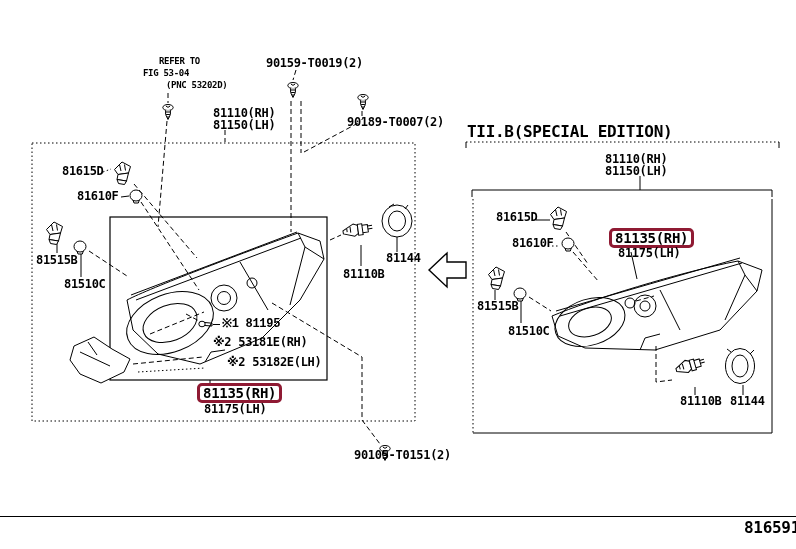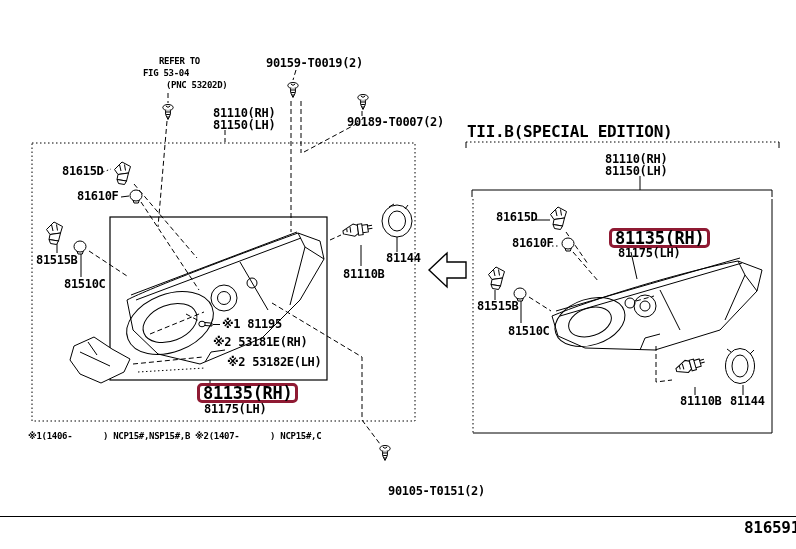--- a/index.html
+++ b/index.html
@@ -9,21 +9,21 @@
   }
   .art{position:absolute;left:0;top:0;}
   .lbl{
     position:absolute;color:#000;font-weight:bold;font-size:12px;line-height:12px;
     white-space:pre;letter-spacing:-0.3px;
   }
   .lbl-sm{font-size:9px;line-height:11px;}
   .lbl-md{font-size:16px;line-height:11px;}
   .hl-box{
     position:absolute;border:3px solid #8f1a33;border-radius:5px;padding:1px 3px;
-    color:#000;font-weight:bold;font-size:17px;line-height:12px;white-space:pre;
+    color:#000;font-weight:bold;font-size:14px;line-height:12px;white-space:pre;
     letter-spacing:-0.3px;background:#fff;
   }
 </style>
 </head>
 <body>
 
 <div class="stage">
 
   <svg class="art" width="796" height="549" viewBox="0 0 796 549">
     <defs>
@@ -196,38 +196,37 @@
     </g>
 
     <path d="M0,516.5 H796" stroke="#000" stroke-width="1"></path>
   </svg>
 
   <span class="lbl lbl-sm" style="left:147px;top:56px;margin-left:12px;">REFER TO</span>
   <span class="lbl lbl-sm" style="left:143px;top:68px;">FIG 53-04</span>
   <span class="lbl lbl-sm" style="left:143px;top:80px;margin-left:23px;">(PNC 53202D)</span>
   <span class="lbl" style="left:266px;top:57px;">90159-T0019(2)</span>
   <span class="lbl" style="left:347px;top:116px;">90189-T0007(2)</span>
-  <span class="lbl" style="left:354px;top:485px;margin-left:34px;">90105-T0151(2)</span>
+  <span class="lbl" style="left:354px;top:449px;">90105-T0151(2)</span>
 
   <span class="lbl" style="left:213px;top:107px;">81110(RH)</span>
   <span class="lbl" style="left:213px;top:119px;">81150(LH)</span>
 
   <span class="lbl" style="left:62px;top:165px;">81615D</span>
   <span class="lbl" style="left:77px;top:190px;">81610F</span>
   <span class="lbl" style="left:36px;top:254px;">81515B</span>
   <span class="lbl" style="left:64px;top:278px;">81510C</span>
   <span class="lbl" style="left:343px;top:268px;">81110B</span>
   <span class="lbl" style="left:386px;top:252px;">81144</span>
-  <span class="lbl" style="left:222px;top:318px;">※1 81195</span>
+  <span class="lbl" style="left:222px;top:318px;font-family:Liberation Mono, monospace;">※1 81195</span>
   <span class="lbl" style="left:213px;top:336px;">※2 53181E(RH)</span>
   <span class="lbl" style="left:227px;top:356px;">※2 53182E(LH)</span>
   <div class="hl-box" style="left:197px;top:383px;">81135(RH)</div>
   <span class="lbl" style="left:204px;top:403px;">81175(LH)</span>
 
-  <span class="lbl lbl-sm" style="left:28px;top:431px;">※1(1406-      ) NCP15#,NSP15#,B ※2(1407-      ) NCP15#,C</span>
 
   <span class="lbl lbl-md" style="left:467px;top:126px;">TII.B(SPECIAL EDITION)</span>
   <span class="lbl" style="left:605px;top:153px;">81110(RH)</span>
   <span class="lbl" style="left:605px;top:165px;">81150(LH)</span>
 
   <span class="lbl" style="left:496px;top:211px;">81615D</span>
   <span class="lbl" style="left:512px;top:237px;">81610F</span>
   <div class="hl-box" style="left:609px;top:228px;">81135(RH)</div>
   <span class="lbl" style="left:618px;top:247px;">81175(LH)</span>
   <span class="lbl" style="left:477px;top:300px;">81515B</span>

